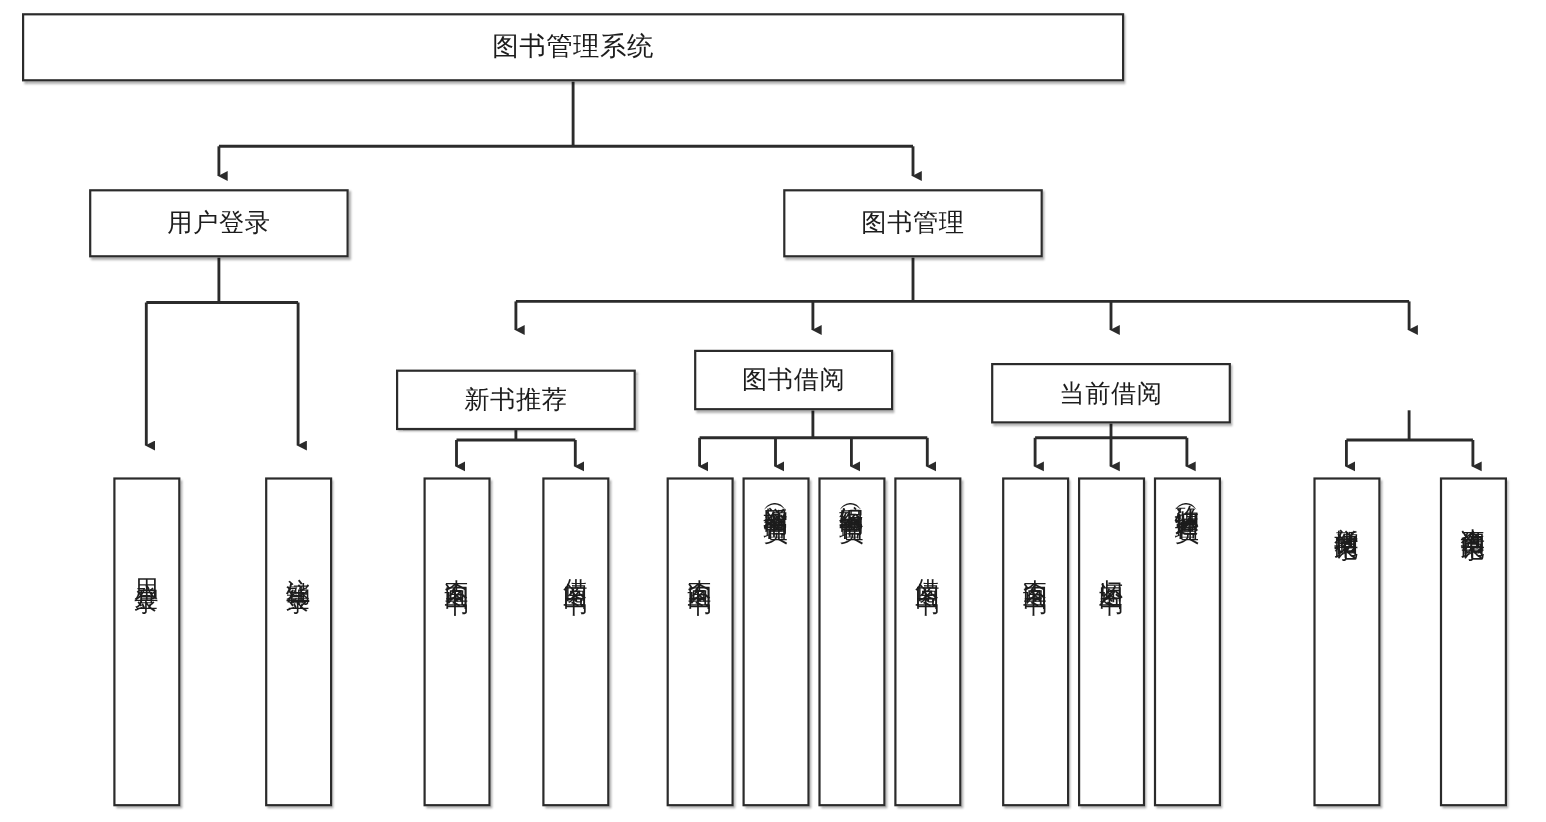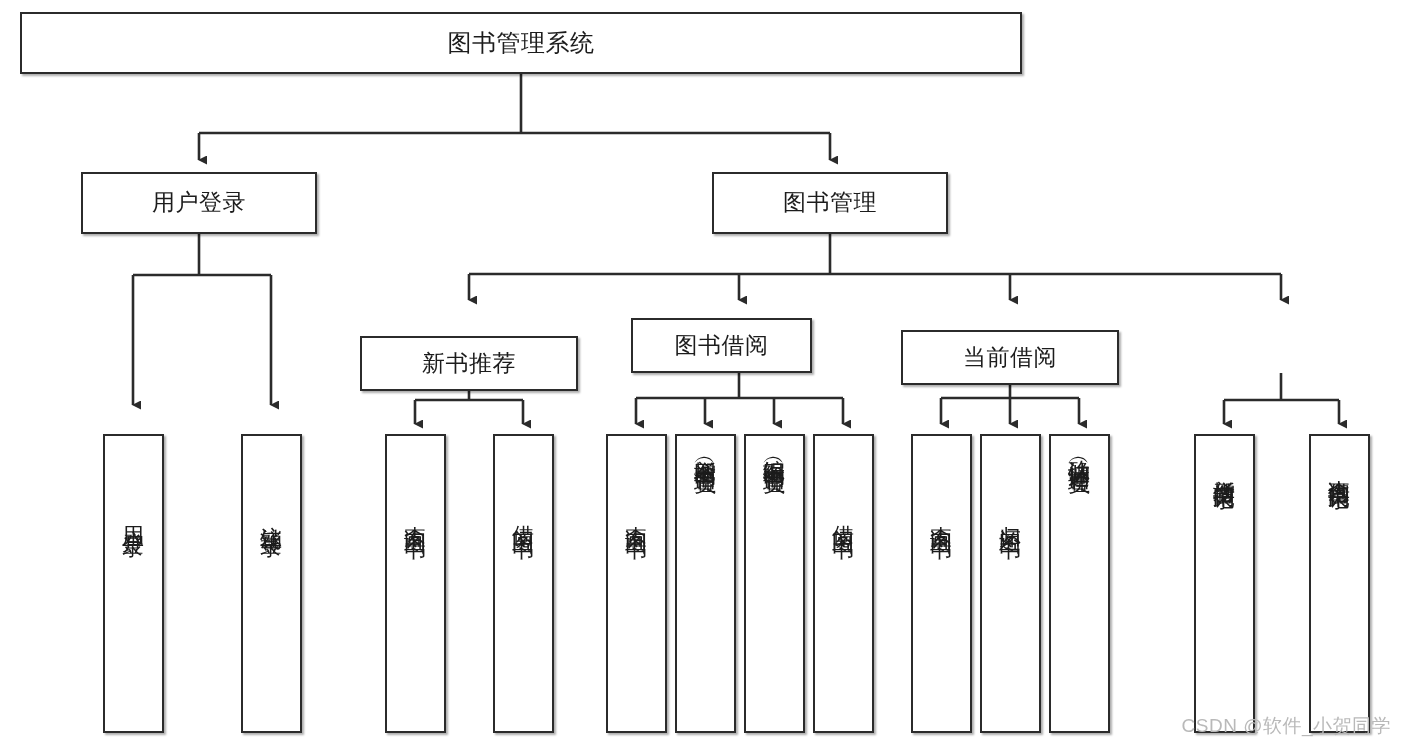--- a/index.html
+++ b/index.html
@@ -190,15 +190,14 @@
     <span class="label">确认归还（管理员）</span>
   </div>
 
   <div class="node leaf tall" style="left:1194px; top:434px; width:61px; height:299px; padding-top:26px;">
     <span class="label">新增借阅记录</span>
   </div>
   <div class="node leaf tall" style="left:1309px; top:434px; width:61px; height:299px; padding-top:26px;">
     <span class="label">查询借阅记录</span>
   </div>
 
-  <div class="watermark">CSDN @软件_小贺同学</div>
 
 </div>
 
 </body></html>

